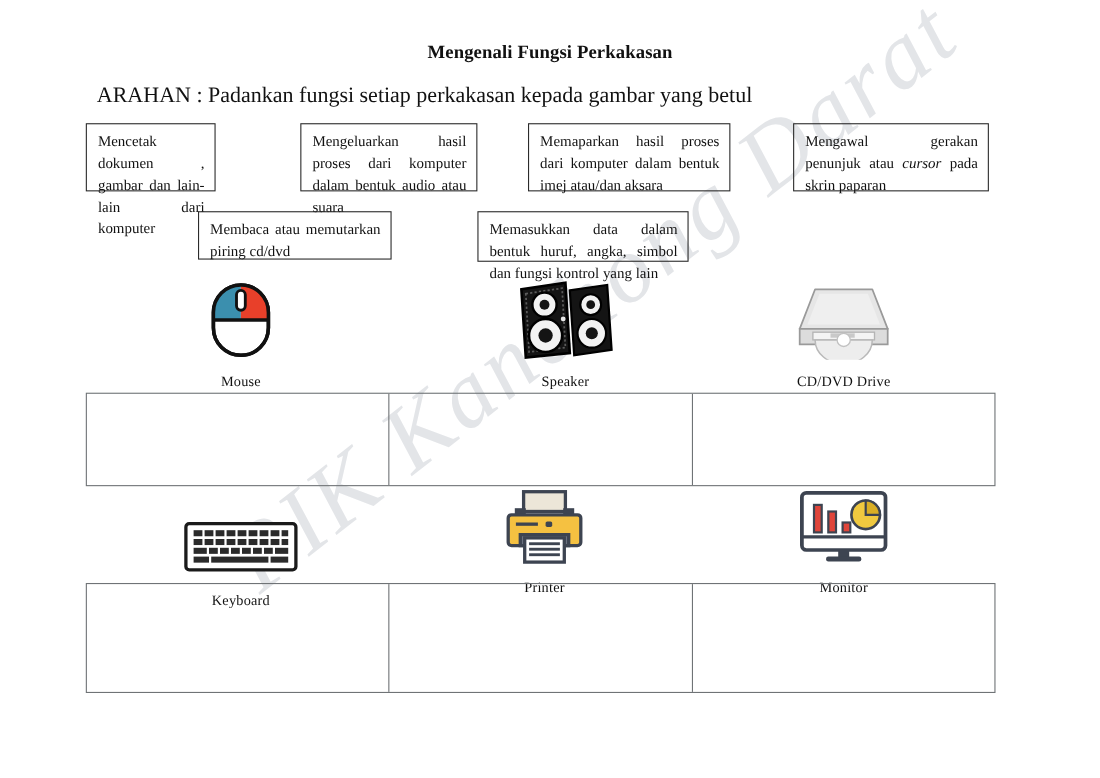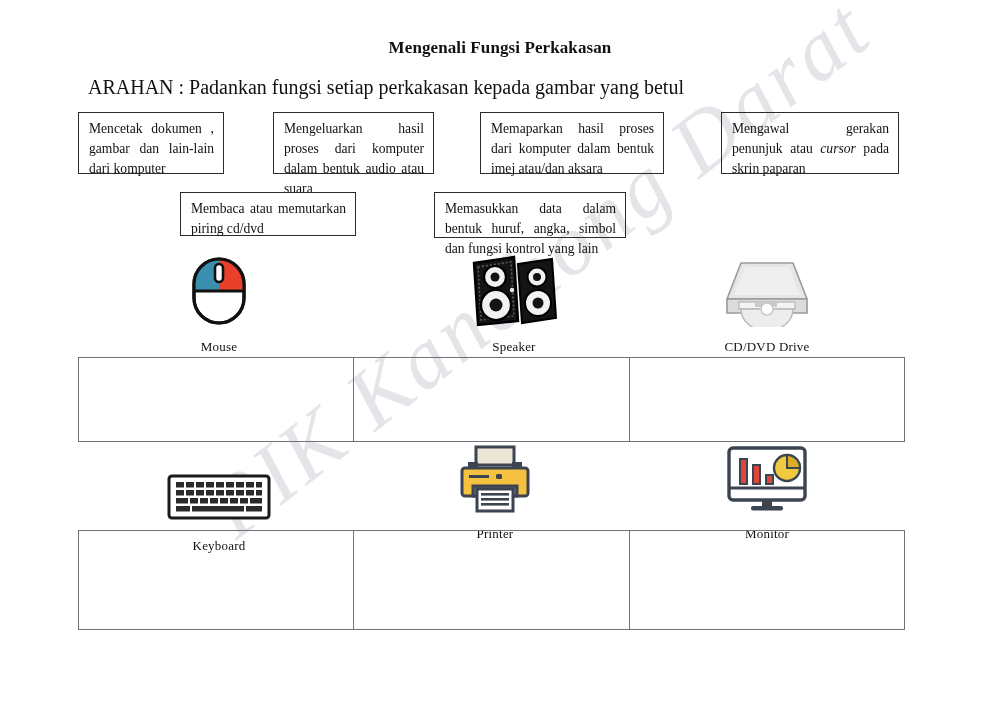--- a/index.html
+++ b/index.html
@@ -108,21 +108,21 @@
 </head>
 <body>
 
 <div id="page">
 
   <div id="watermark">PIK Kanchong Darat</div>
 
   <div class="layer" id="title">Mengenali Fungsi Perkakasan</div>
   <div class="layer" id="instruction">ARAHAN : Padankan fungsi setiap perkakasan kepada gambar yang betul</div>
 
-  <div class="layer fbox" style="left:78px; top:112px; width:146px; height:62px;">
+  <div class="layer fbox" style="left:78px; top:112px; width:118px; height:62px;">
     <span>Mencetak dokumen , gambar dan lain-lain dari komputer</span>
   </div>
 
   <div class="layer fbox" style="left:273px; top:112px; width:161px; height:62px;">
     <span>Mengeluarkan hasil proses dari komputer dalam bentuk audio atau suara</span>
   </div>
 
   <div class="layer fbox" style="left:480px; top:112px; width:184px; height:62px;">
     <span>Memaparkan hasil proses dari komputer dalam bentuk imej atau/dan aksara</span>
   </div>

